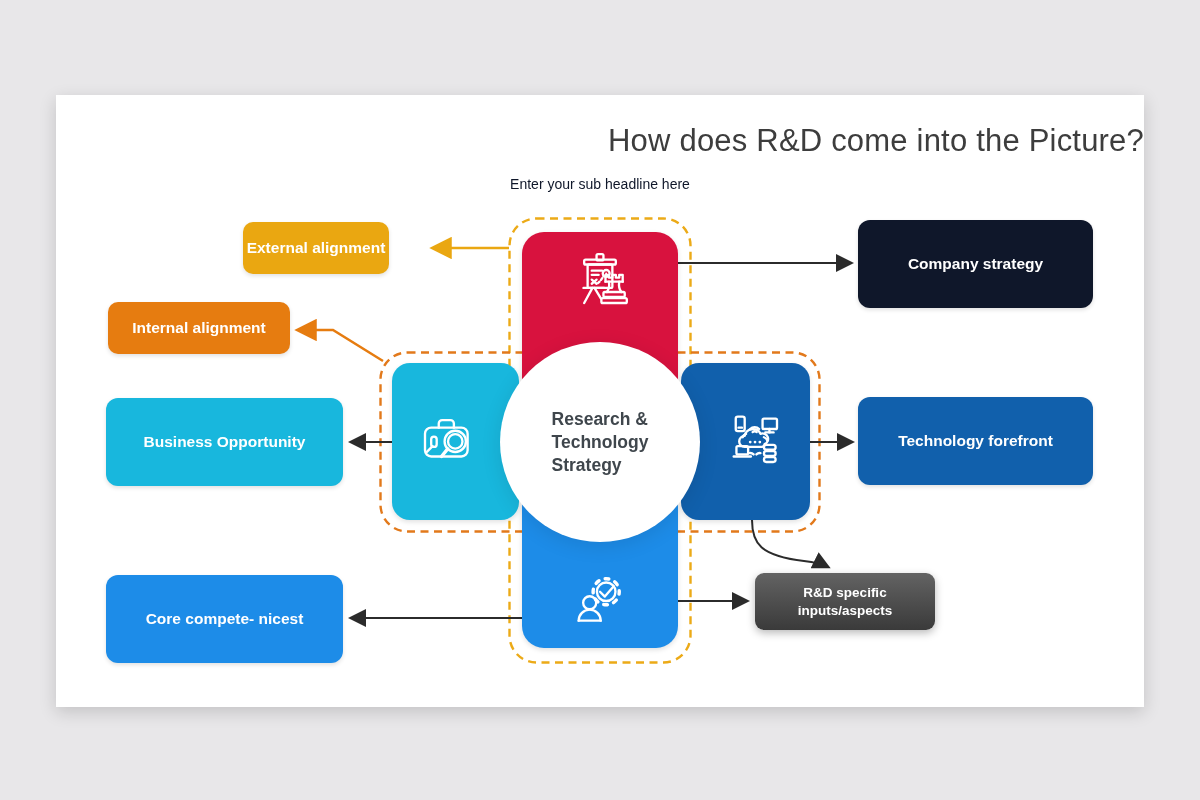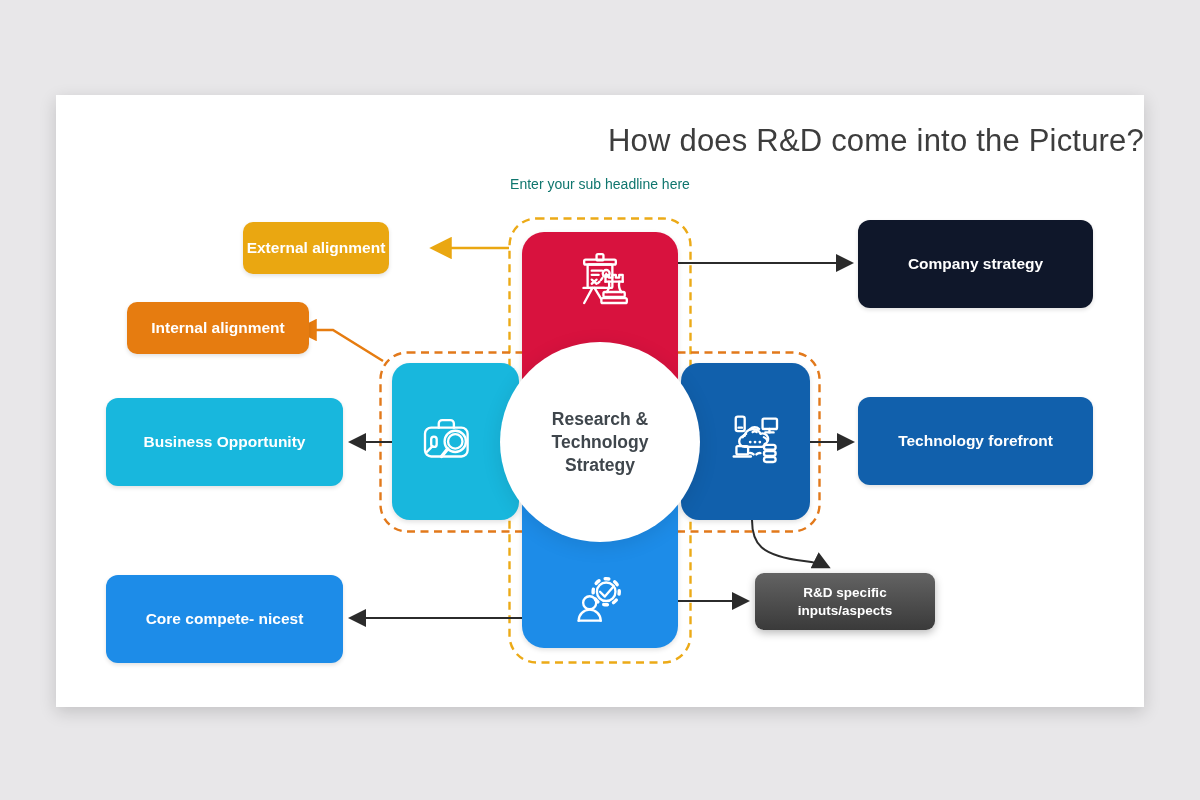--- a/index.html
+++ b/index.html
@@ -8,41 +8,41 @@
   .slide{position:absolute;left:56px;top:95px;width:1088px;height:612px;background:#ffffff;
          box-shadow:0 5px 16px rgba(0,0,0,.16);}
   .title{position:absolute;left:0;top:28px;width:1088px;text-align:right;font-size:31px;
          font-weight:400;letter-spacing:.2px;}
   .subtitle{position:absolute;left:0;top:81px;width:1088px;text-align:center;font-size:14px;}
   .overlay{position:absolute;left:0;top:0;width:1088px;height:612px;pointer-events:none;}
   .block{position:absolute;border-radius:22px;box-shadow:0 2px 5px rgba(0,0,0,.12);}
   .icon{position:absolute;width:66px;height:66px;fill:none;stroke:#fff;stroke-width:3.4;
         stroke-linecap:round;stroke-linejoin:round;}
   .circle{position:absolute;left:444px;top:247px;width:200px;height:200px;border-radius:50%;
-          background:#fff;display:flex;align-items:center;justify-content:center;text-align:center;
+          background:#fff;display:flex;align-items:center;justify-content:center;text-align:left;
           font-size:17.5px;font-weight:bold;line-height:23px;white-space:pre-line;
           box-shadow:0 4px 20px rgba(0,0,0,.10);}
   .callout{position:absolute;display:flex;align-items:center;justify-content:center;color:#fff;
            font-weight:bold;font-size:15.5px;text-align:center;border-radius:10px;
            box-shadow:0 2px 4px rgba(0,0,0,.12);}
   .callout.big{border-radius:12px;}
   .callout.dark{font-size:13.5px;line-height:18px;white-space:pre-line;border-radius:9px;
                 box-shadow:0 3px 8px rgba(0,0,0,.28);}
   .dashed{fill:none;stroke-width:2.4;stroke-dasharray:8 5.5;}
   .arrow{fill:none;stroke-width:2;}
   .arrow.thick{stroke-width:2.5;}
 </style>
 </head>
 <body>
 
 <div class="canvas" style="background-color: rgb(232, 231, 233);">
   <div class="slide" style="background-color: rgb(255, 255, 255);">
 
     <div class="title" style="color: rgb(61, 61, 61);">How does R&amp;D come into the Picture?</div>
-    <div class="subtitle" style="color: #0f766e;">Enter your sub headline here</div>
+    <div class="subtitle" style="color: #0f172a;">Enter your sub headline here</div>
 
     <svg class="overlay" width="1088" height="612" viewBox="0 0 1088 612">
       <defs>
         <marker id="ah-k" markerWidth="9" markerHeight="9" refX="7.5" refY="4.5" orient="auto">
           <path d="M0,0 L9,4.5 L0,9 z" style="fill: rgb(43, 43, 43);"></path>
         </marker>
         <marker id="ah-y" markerWidth="9" markerHeight="9" refX="7.5" refY="4.5" orient="auto">
           <path d="M0,0 L9,4.5 L0,9 z" style="fill: rgb(234, 167, 17);"></path>
         </marker>
         <marker id="ah-o" markerWidth="9" markerHeight="9" refX="7.5" refY="4.5" orient="auto">
@@ -134,21 +134,21 @@
         <line x1="17" y1="78" x2="49" y2="78"></line>
       </svg>
     </div>
 
     <div class="circle" style="color: rgb(63, 70, 76); background-color: rgb(255, 255, 255);">Research &amp;
 Technology
 Strategy</div>
 
     <div class="callout" style="left: 187px; top: 127px; width: 146px; height: 52px; background-color: rgb(234, 167, 17);">External alignment</div>
 
-    <div class="callout" style="left: 52px; top: 207px; width: 182px; height: 52px; background-color: rgb(230, 124, 16); margin-left: 19px;">Internal alignment</div>
+    <div class="callout" style="left: 52px; top: 207px; width: 182px; height: 52px; background-color: rgb(230, 124, 16);">Internal alignment</div>
 
     <div class="callout big" style="left: 50px; top: 303px; width: 237px; height: 88px; background-color: rgb(24, 183, 221);">Business Opportunity</div>
 
     <div class="callout big" style="left: 50px; top: 480px; width: 237px; height: 88px; background-color: rgb(29, 140, 232);">Core compete- nicest</div>
 
     <div class="callout big" style="left: 802px; top: 125px; width: 235px; height: 88px; background-color: #0f172a;">Company strategy</div>
 
     <div class="callout dark" style="left: 699px; top: 478px; width: 180px; height: 57px; background-image: linear-gradient(rgb(99, 99, 99), rgb(58, 58, 58));">R&amp;D specific
 inputs/aspects</div>
 

